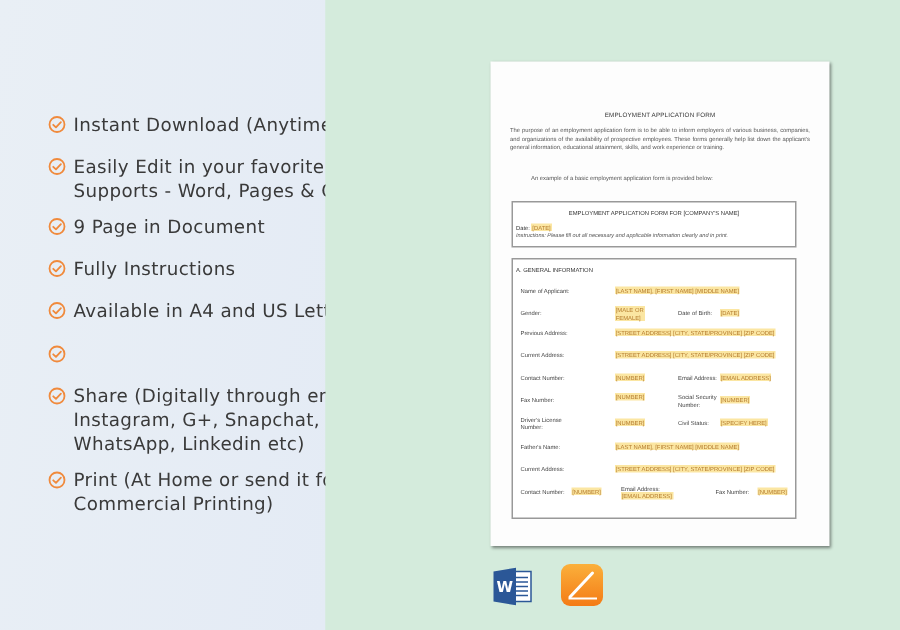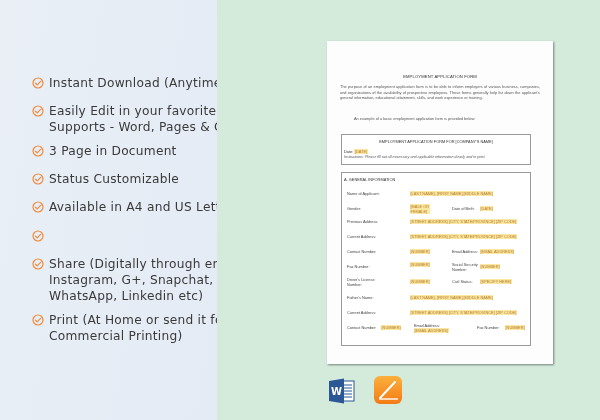--- a/index.html
+++ b/index.html
@@ -55,28 +55,28 @@
           <path d="M3.5 6.2 L5.3 7.9 L8.6 4.4" fill="none" stroke="#f08a3c" stroke-width="1.2" stroke-linecap="round" stroke-linejoin="round"></path>
         </svg>
       <span class="feature-text">Easily Edit in your favorite app
 Supports - Word, Pages &amp; Google Docs</span>
     </li>
     <li class="feature" style="top:143px">
       <svg class="check-icon" viewBox="0 0 12 12">
           <circle cx="6" cy="6" r="5" fill="none" stroke="#f08a3c" stroke-width="1.2"></circle>
           <path d="M3.5 6.2 L5.3 7.9 L8.6 4.4" fill="none" stroke="#f08a3c" stroke-width="1.2" stroke-linecap="round" stroke-linejoin="round"></path>
         </svg>
-      <span class="feature-text">3 Page in Document</span>
+      <span class="feature-text">9 Page in Document</span>
     </li>
     <li class="feature" style="top:171px">
       <svg class="check-icon" viewBox="0 0 12 12">
           <circle cx="6" cy="6" r="5" fill="none" stroke="#f08a3c" stroke-width="1.2"></circle>
           <path d="M3.5 6.2 L5.3 7.9 L8.6 4.4" fill="none" stroke="#f08a3c" stroke-width="1.2" stroke-linecap="round" stroke-linejoin="round"></path>
         </svg>
-      <span class="feature-text">Status Customizable</span>
+      <span class="feature-text">Fully Instructions</span>
     </li>
     <li class="feature" style="top:199px">
       <svg class="check-icon" viewBox="0 0 12 12">
           <circle cx="6" cy="6" r="5" fill="none" stroke="#f08a3c" stroke-width="1.2"></circle>
           <path d="M3.5 6.2 L5.3 7.9 L8.6 4.4" fill="none" stroke="#f08a3c" stroke-width="1.2" stroke-linecap="round" stroke-linejoin="round"></path>
         </svg>
       <span class="feature-text">Available in A4 and US Letter sizes</span>
     </li>
     <li class="feature" style="top:228px">
       <svg class="check-icon" viewBox="0 0 12 12">

